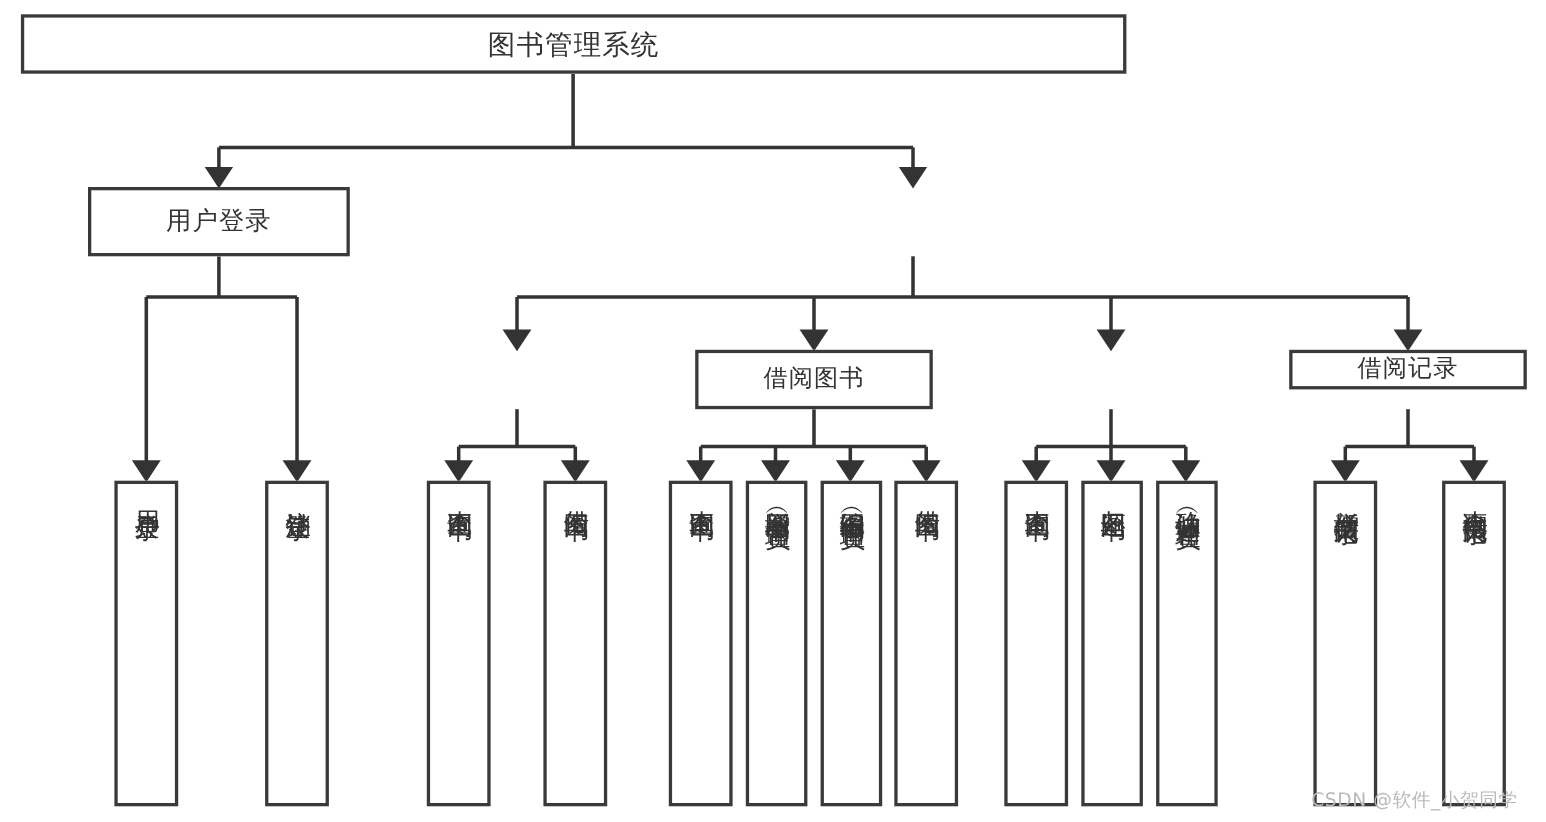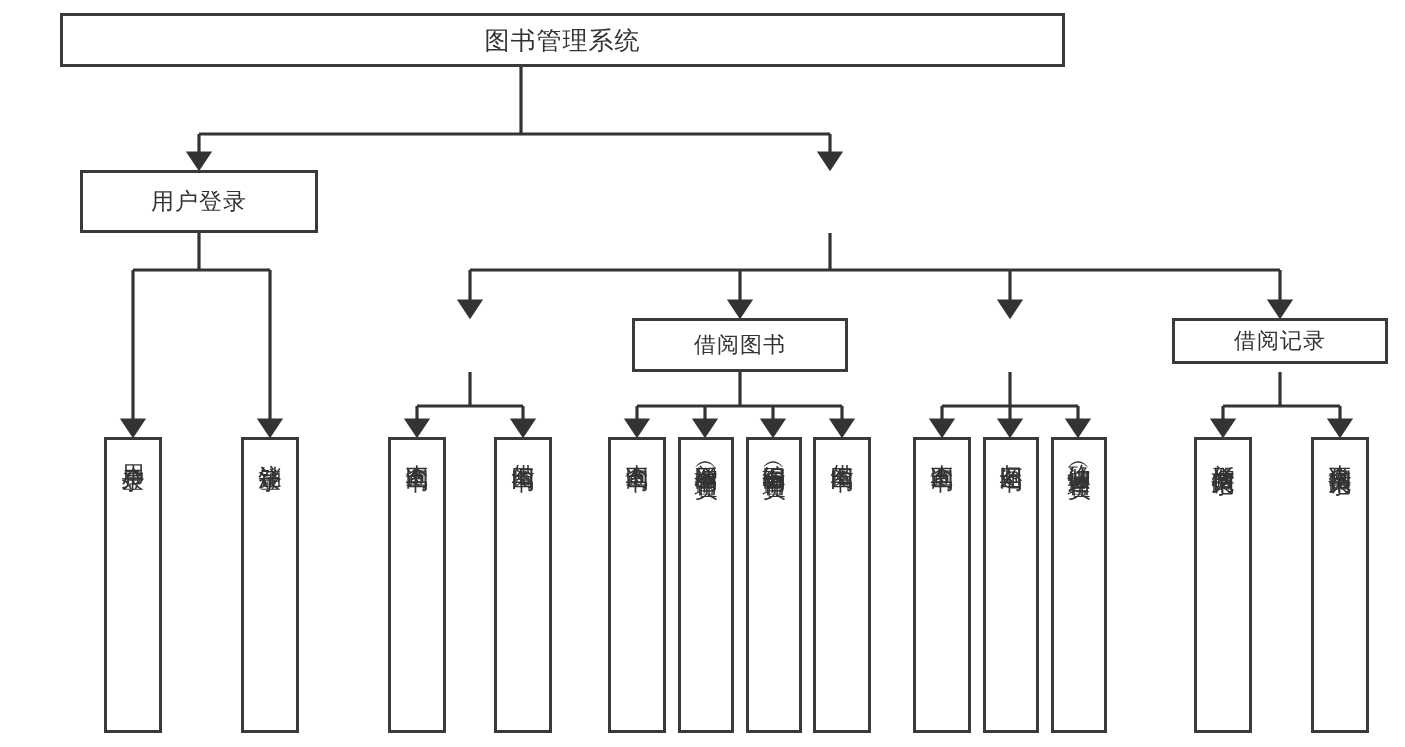--- a/index.html
+++ b/index.html
@@ -39,21 +39,20 @@
   .node .node-label {
     display: block;
     color: #333333;
     line-height: 1.08;
     text-align: center;
     white-space: pre;
   }
   
   .node-root {
     border-width: 3px;
-    margin-left: 41px;
   }
   .node-root .node-label {
     font-size: 25px;
     letter-spacing: 1px;
   }
   
   .node-l2 .node-label {
     font-size: 23px;
     letter-spacing: 1px;
   }
@@ -150,21 +149,21 @@
     <span class="node-label">用户登录</span>
   </div>
 
 
 
   <div class="node node-l3" style="left:632px; top:318px; width:216px; height:54px;">
     <span class="node-label">借阅图书</span>
   </div>
 
 
-  <div class="node node-l3" style="left:1172px; top:318px; width:216px; height:46px;">
+  <div class="node node-l3" style="left:1172px; top:318px; width:216px; height:36px;">
     <span class="node-label">借阅记录</span>
   </div>
 
   <div class="node node-leaf" style="left:104px; top:437px; width:58px; height:296px;">
     <span class="node-label">用户登录</span>
   </div>
 
   <div class="node node-leaf" style="left:241px; top:437px; width:58px; height:296px;">
     <span class="node-label">注销登录</span>
   </div>
@@ -206,14 +205,15 @@
   </div>
 
   <div class="node node-leaf" style="left:1194px; top:437px; width:58px; height:296px;">
     <span class="node-label">新增借阅记录</span>
   </div>
 
   <div class="node node-leaf" style="left:1311px; top:437px; width:58px; height:296px;">
     <span class="node-label">查询借阅记录</span>
   </div>
 
+  <div class="watermark" style="left:1192px; top:716px;">CSDN @软件_小贺同学</div>
 
 </div>
 
 </body></html>

